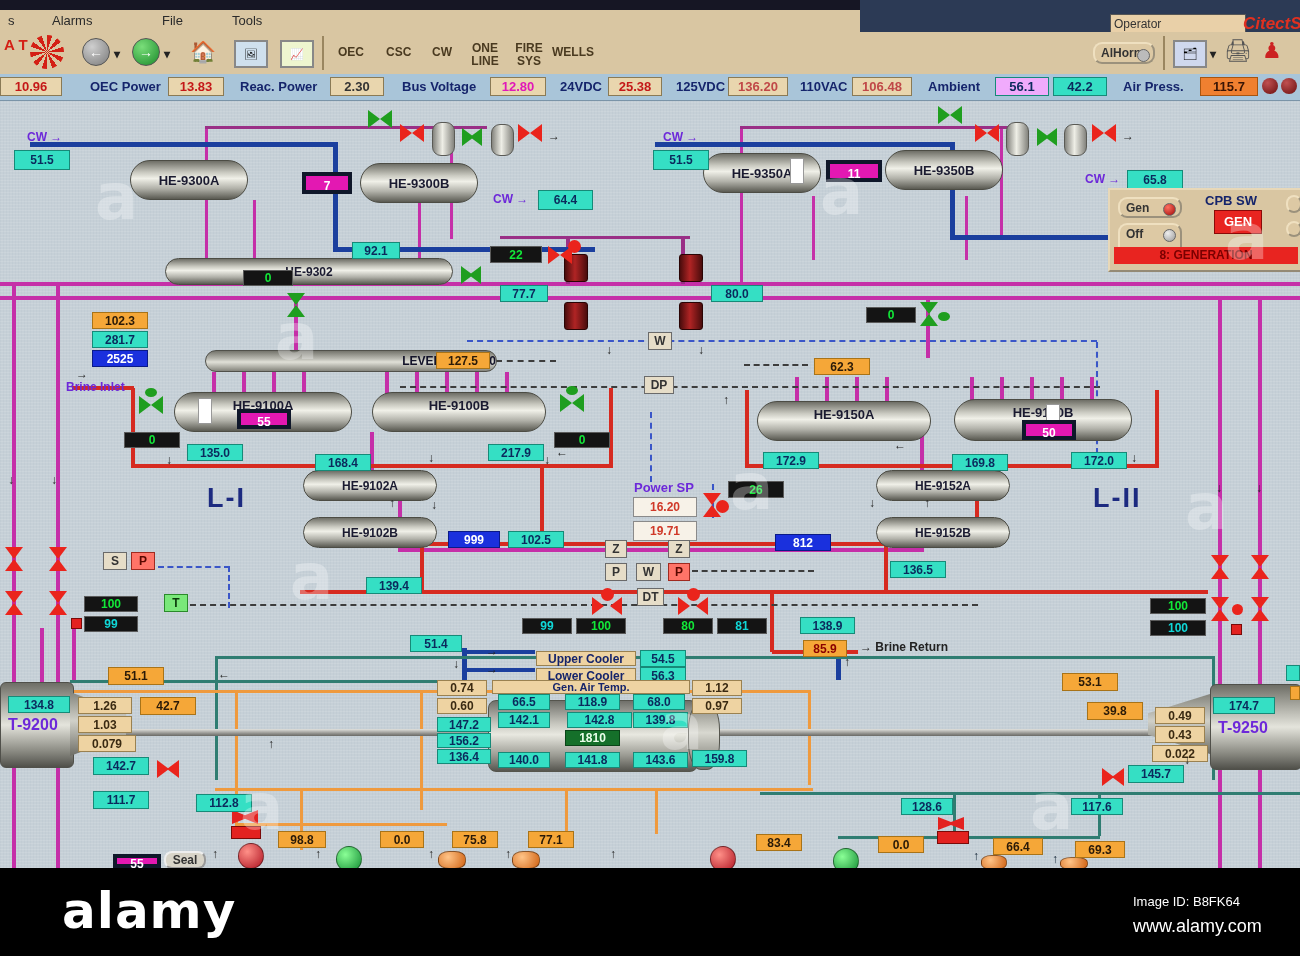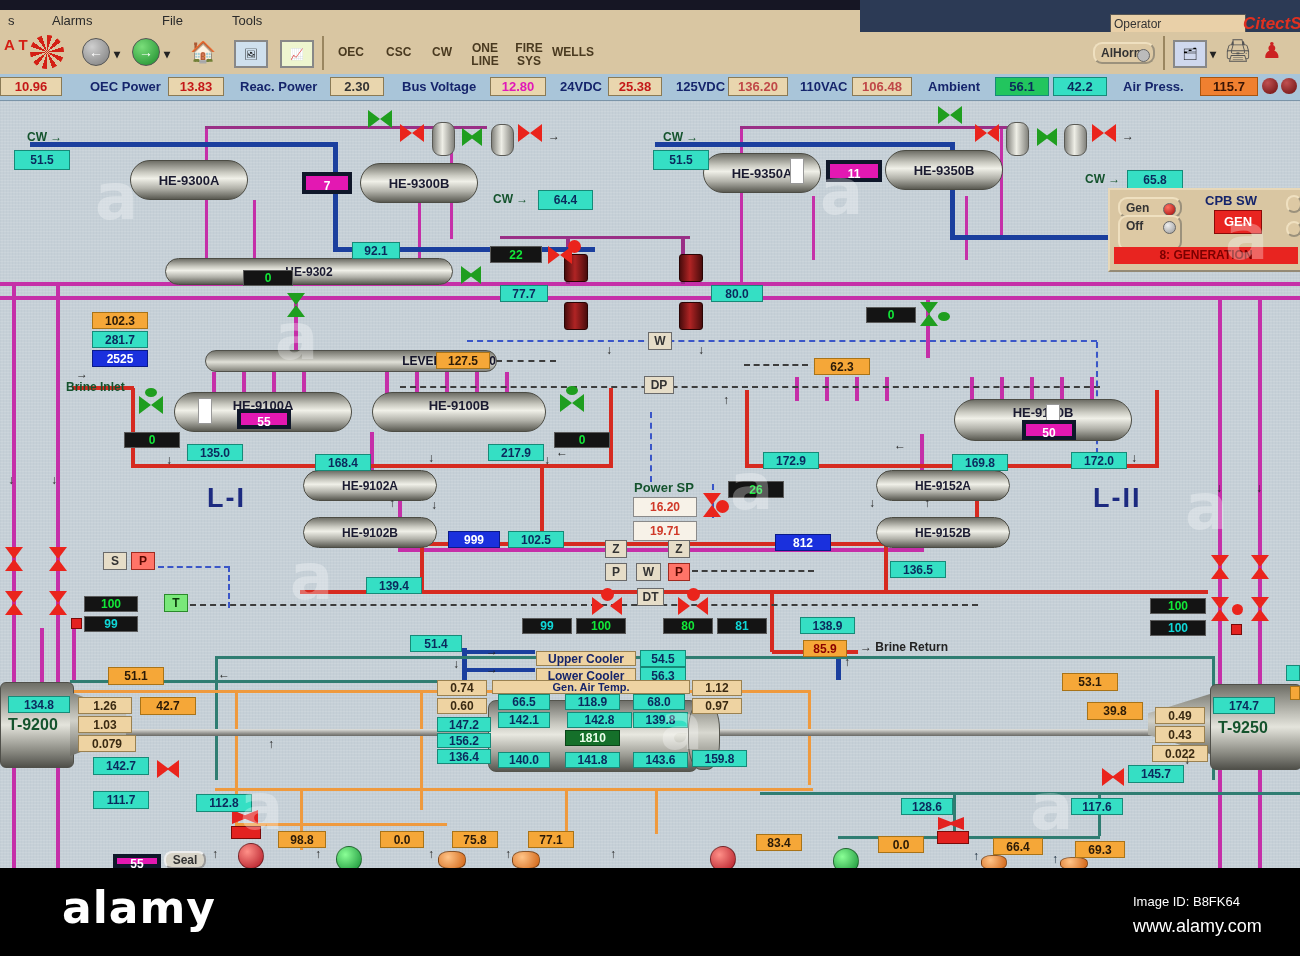--- a/index.html
+++ b/index.html
@@ -15,21 +15,21 @@
   .tan{background:#eed3a2;border:1px solid #9a8150;color:#3a2a12}
   .blkg{background:#141414;border:1px solid #5a5a5a;color:#12e838}
   .blkc{background:#141414;border:1px solid #5a5a5a;color:#10d8d8}
   .blu{background:#1a30dd;border:1px solid #0a1a88;color:#fff}
   .mag{background:#e318b2;border:4px solid #0f172a;color:#fff}
   .grn1810{background:#15702a;border:1px solid #0a4518;color:#eaffea}
   .wht{background:#f7f2e8;border:1px solid #8a8a8a;color:#d03828}
   .itag{background:#e6ddc8;border:1px solid #6a6a6a;color:#333;height:18px;line-height:17px;font-size:12px}
   .itagR{background:#ff7468;border:1px solid #a02a20;color:#5a0800}
   .itagT{background:#7ae87a;border:1px solid #2a8a2a;color:#0a3a0a}
-  .lbl{position:absolute;font-weight:bold;font-size:12px;color:#14532d;white-space:nowrap;z-index:6}
+  .lbl{position:absolute;font-weight:bold;font-size:12px;color:#6d28d9;white-space:nowrap;z-index:6}
   .big{font-size:27px;letter-spacing:2px;color:#1c2a80}
   .pp{position:absolute;display:block;z-index:1}
   .pm{background:#c52fa8}.pm2{background:#9a2f86}
   .pb{background:#1b3f9e}.pr{background:#d62a20}.po{background:#ef9a3e}.pt{background:#2f7d72}
   .sh{background:linear-gradient(180deg,#e2e2de,#8a8a86 70%,#6a6a66)}
   .dsh{position:absolute;z-index:2;border-top:2px dashed #3a56c8}
   .dshv{position:absolute;z-index:2;border-left:2px dashed #3a56c8}
   .dk{position:absolute;z-index:2;border-top:2px dashed #3d3d3d}
   .ves{position:absolute;z-index:3;border-radius:40px;border:1px solid #4c4c44;display:flex;align-items:center;justify-content:center;
        font-weight:bold;font-size:13px;color:#1a1a30;
@@ -136,21 +136,21 @@
     <div class="sv" style="left:330px;width:54px;color:#333">2.30</div>
     <span class="sl" style="left:402px">Bus Voltage</span>
     <div class="sv" style="left:490px;width:56px;color:#e018b8">12.80</div>
     <span class="sl" style="left:560px">24VDC</span>
     <div class="sv" style="left:608px;width:54px;color:#c41818">25.38</div>
     <span class="sl" style="left:676px">125VDC</span>
     <div class="sv" style="left:728px;width:60px;color:#c04848">136.20</div>
     <span class="sl" style="left:800px">110VAC</span>
     <div class="sv" style="left:852px;width:60px;color:#c04848">106.48</div>
     <span class="sl" style="left:928px">Ambient</span>
-    <div class="sv" style="left:995px;width:54px;background:#22c55e;border-color:#168a78;color:#0b2a5c">56.1</div>
+    <div class="sv" style="left:995px;width:54px;background:#f0abfc;border-color:#168a78;color:#0b2a5c">56.1</div>
     <div class="sv" style="left:1053px;width:54px;background:#35dfc4;border-color:#168a78;color:#0b2a5c">42.2</div>
     <span class="sl" style="left:1123px">Air Press.</span>
     <div class="sv" style="left:1200px;width:58px;background:#f08030;border-color:#a85510;color:#3a1505">115.7</div>
     <div style="position:absolute;left:1262px;top:4px;width:16px;height:16px;border-radius:50%;background:radial-gradient(circle at 35% 30%,#c05050,#6a0f0f)"></div>
     <div style="position:absolute;left:1281px;top:4px;width:16px;height:16px;border-radius:50%;background:radial-gradient(circle at 35% 30%,#c05050,#6a0f0f)"></div>
   </div>
 
   <div id="proc"></div>
 
   <i class="pp pm" style="left:0;top:282px;width:1300px;height:4px"></i>
@@ -448,20 +448,23 @@
   <div class="ves" style="left:885px;top:150px;width:116px;height:38px">
       <span>HE-9350B</span>
     </div>
   <span class="lbl" style="left:1085px;top:172px">CW →</span>
   <div class="bx cy" style="left:1127px;top:170px;width:56px;height:20px;line-height:19px">65.8</div>
   <div class="bx cy" style="left:711px;top:285px;width:52px">80.0</div>
   <div class="bx blkg" style="left:866px;top:307px;width:50px;height:16px;line-height:15px">0</div>
   <div class="bow gv vert" style="left:917px;top:305px"></div>
   <div class="gact" style="left:938px;top:312px"></div>
   <div class="bx org" style="left:814px;top:358px;width:56px">62.3</div>
+  <div class="ves" style="left:757px;top:401px;width:172px;height:38px">
+      <span style="margin-top:-14px">HE-9150A</span>
+    </div>
   <div class="ves" style="left:954px;top:399px;width:176px;height:40px">
       <span style="margin-top:-16px">HE-9150B</span>
     </div>
   <i style="position:absolute;left:1046px;top:404px;width:12px;height:26px;background:#fff;border:1px solid #999;z-index:4"></i>
   <div class="bx mag" style="left:1022px;top:420px;width:54px;height:20px;line-height:19px">50</div>
   <div class="bx cy" style="left:763px;top:452px;width:56px">172.9</div>
   <div class="bx cy" style="left:1071px;top:452px;width:56px">172.0</div>
   <div class="bx cy" style="left:952px;top:454px;width:56px">169.8</div>
   <div class="ves sm" style="left:876px;top:470px;width:132px;height:29px">
       <span>HE-9152A</span>
@@ -479,21 +482,21 @@
   <div class="bow rv vert" style="left:1208px;top:600px"></div>
   <div class="bow rv vert" style="left:1248px;top:600px"></div>
   <div class="act" style="left:1232px;top:604px;width:11px;height:11px"></div>
   <i style="position:absolute;left:1231px;top:624px;width:9px;height:9px;background:#e32220;border:1px solid #7a0a08;z-index:5"></i>
 
   <div class="panel" style="left:1108px;top:188px;width:192px;height:80px">
     <div class="pbtn" style="left:8px;top:7px;width:64px;height:21px">
       <span>Gen</span>
       <span class="led" style="right:4px;top:4px;background:radial-gradient(circle at 35% 30%,#ff7060,#a00a0a)"></span>
     </div>
-    <div class="pbtn" style="left:8px;top:25px;width:64px;height:36px">
+    <div class="pbtn" style="left:8px;top:33px;width:64px;height:36px">
       <span>Off</span>
       <span class="led" style="right:4px;top:4px;background:radial-gradient(circle at 35% 30%,#eee,#999)"></span>
     </div>
     <div style="position:absolute;left:95px;top:3px;font-weight:bold;font-size:13px;color:#15246b">CPB SW</div>
     <div style="position:absolute;left:104px;top:20px;width:46px;height:22px;background:#e82420;border:1px solid #8a0a08;color:#fff;
                 font-weight:bold;font-size:13px;text-align:center;line-height:21px">GEN</div>
     <div class="pbtn" style="left:176px;top:5px;width:16px;height:18px"></div>
     <div class="pbtn" style="left:176px;top:31px;width:16px;height:16px"></div>
     <div style="position:absolute;left:4px;top:57px;width:184px;height:17px;background:#e82420;color:#7a0000;font-weight:bold;
                 font-size:12px;text-align:center;line-height:16px">8: GENERATION</div>
@@ -562,17 +565,17 @@
   <div class="wm" style="left:1225px;top:200px">a</div>
   <div class="wm" style="left:275px;top:300px">a</div>
   <div class="wm" style="left:730px;top:450px">a</div>
   <div class="wm" style="left:1185px;top:470px">a</div>
   <div class="wm" style="left:290px;top:540px">a</div>
   <div class="wm" style="left:660px;top:690px">a</div>
   <div class="wm" style="left:1030px;top:770px">a</div>
   <div class="wm" style="left:240px;top:770px">a</div>
 
   <div class="wmbar">
-    <div style="position:absolute;left:62px;top:14px;color:#fff;font-weight:bold;font-size:44px;letter-spacing:1px;font-family:'DejaVu Sans',sans-serif">alamy</div>
+    <div style="position:absolute;left:62px;top:14px;color:#fff;font-weight:bold;font-size:50px;letter-spacing:1px;font-family:'DejaVu Sans',sans-serif">alamy</div>
     <div style="position:absolute;left:1133px;top:26px;color:#fff;font-size:13px">Image ID: B8FK64</div>
     <div style="position:absolute;left:1133px;top:48px;color:#fff;font-size:18px">www.alamy.com</div>
   </div>
 </div>
 
 </body></html>

